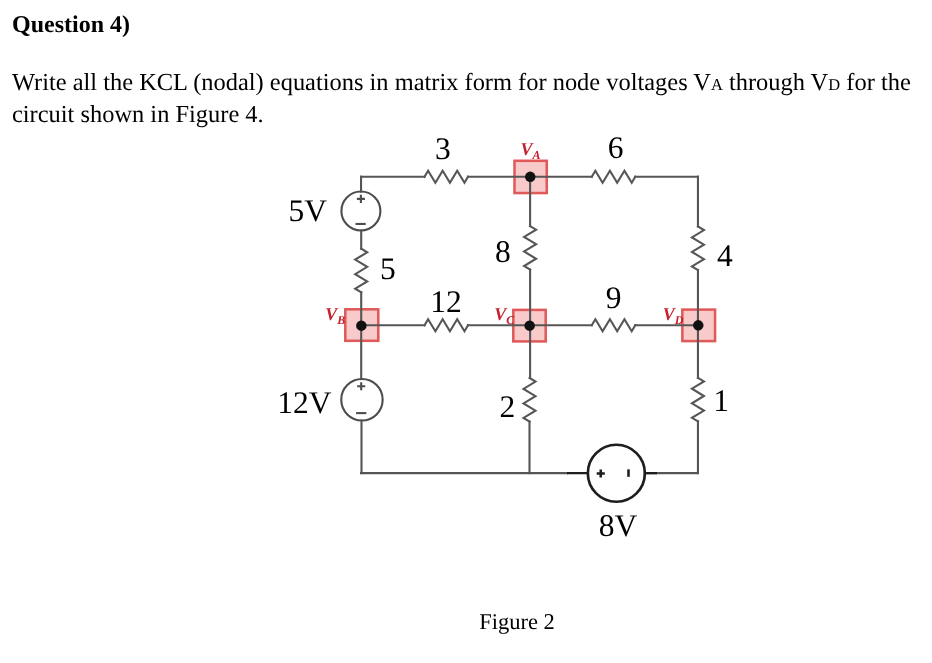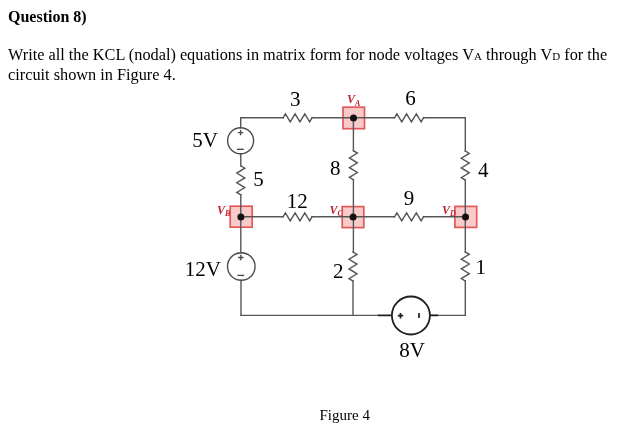--- a/index.html
+++ b/index.html
@@ -1,23 +1,23 @@
 <!DOCTYPE html>
 <html><head>
 <meta charset="utf-8">
 <style>
 html,body{margin:0;padding:0;background:#ffffff;}
 body{width:621px;height:442px;position:relative;font-family:"Liberation Serif",serif;color:#000;}
 .abs{position:absolute;}
 </style>
 </head>
 <body>
-<div class="abs" style="left:8px;top:7.5px;font-size:16px;font-weight:bold;">Question 8)</div>
+<div class="abs" style="left:8px;top:7.5px;font-size:16px;font-weight:bold;">Question 4)</div>
 <div class="abs" style="left:8px;top:46px;font-size:16.3px;line-height:17.9px;white-space:nowrap;">Write all the KCL (nodal) equations in matrix form for node voltages V<span style="font-size:11px;">A</span> through V<span style="font-size:11px;">D</span> for the<br>circuit shown in Figure 4.</div>
-<div class="abs" style="left:319.5px;top:406.5px;font-size:15px;">Figure 4</div>
+<div class="abs" style="left:319.5px;top:406.5px;font-size:15px;">Figure 2</div>
 
 <svg class="abs" style="left:0;top:0;" width="621" height="442" viewBox="0 0 621 442">
 
   <g fill="#f8caca" stroke="#e05a5a" stroke-width="1.7">
     <rect x="343" y="107.2" width="21.5" height="21.5"></rect>
     <rect x="230.2" y="206.2" width="22" height="21"></rect>
     <rect x="342.2" y="206.6" width="21.6" height="21"></rect>
     <rect x="454.9" y="206.4" width="21.8" height="21"></rect>
   </g>
 

